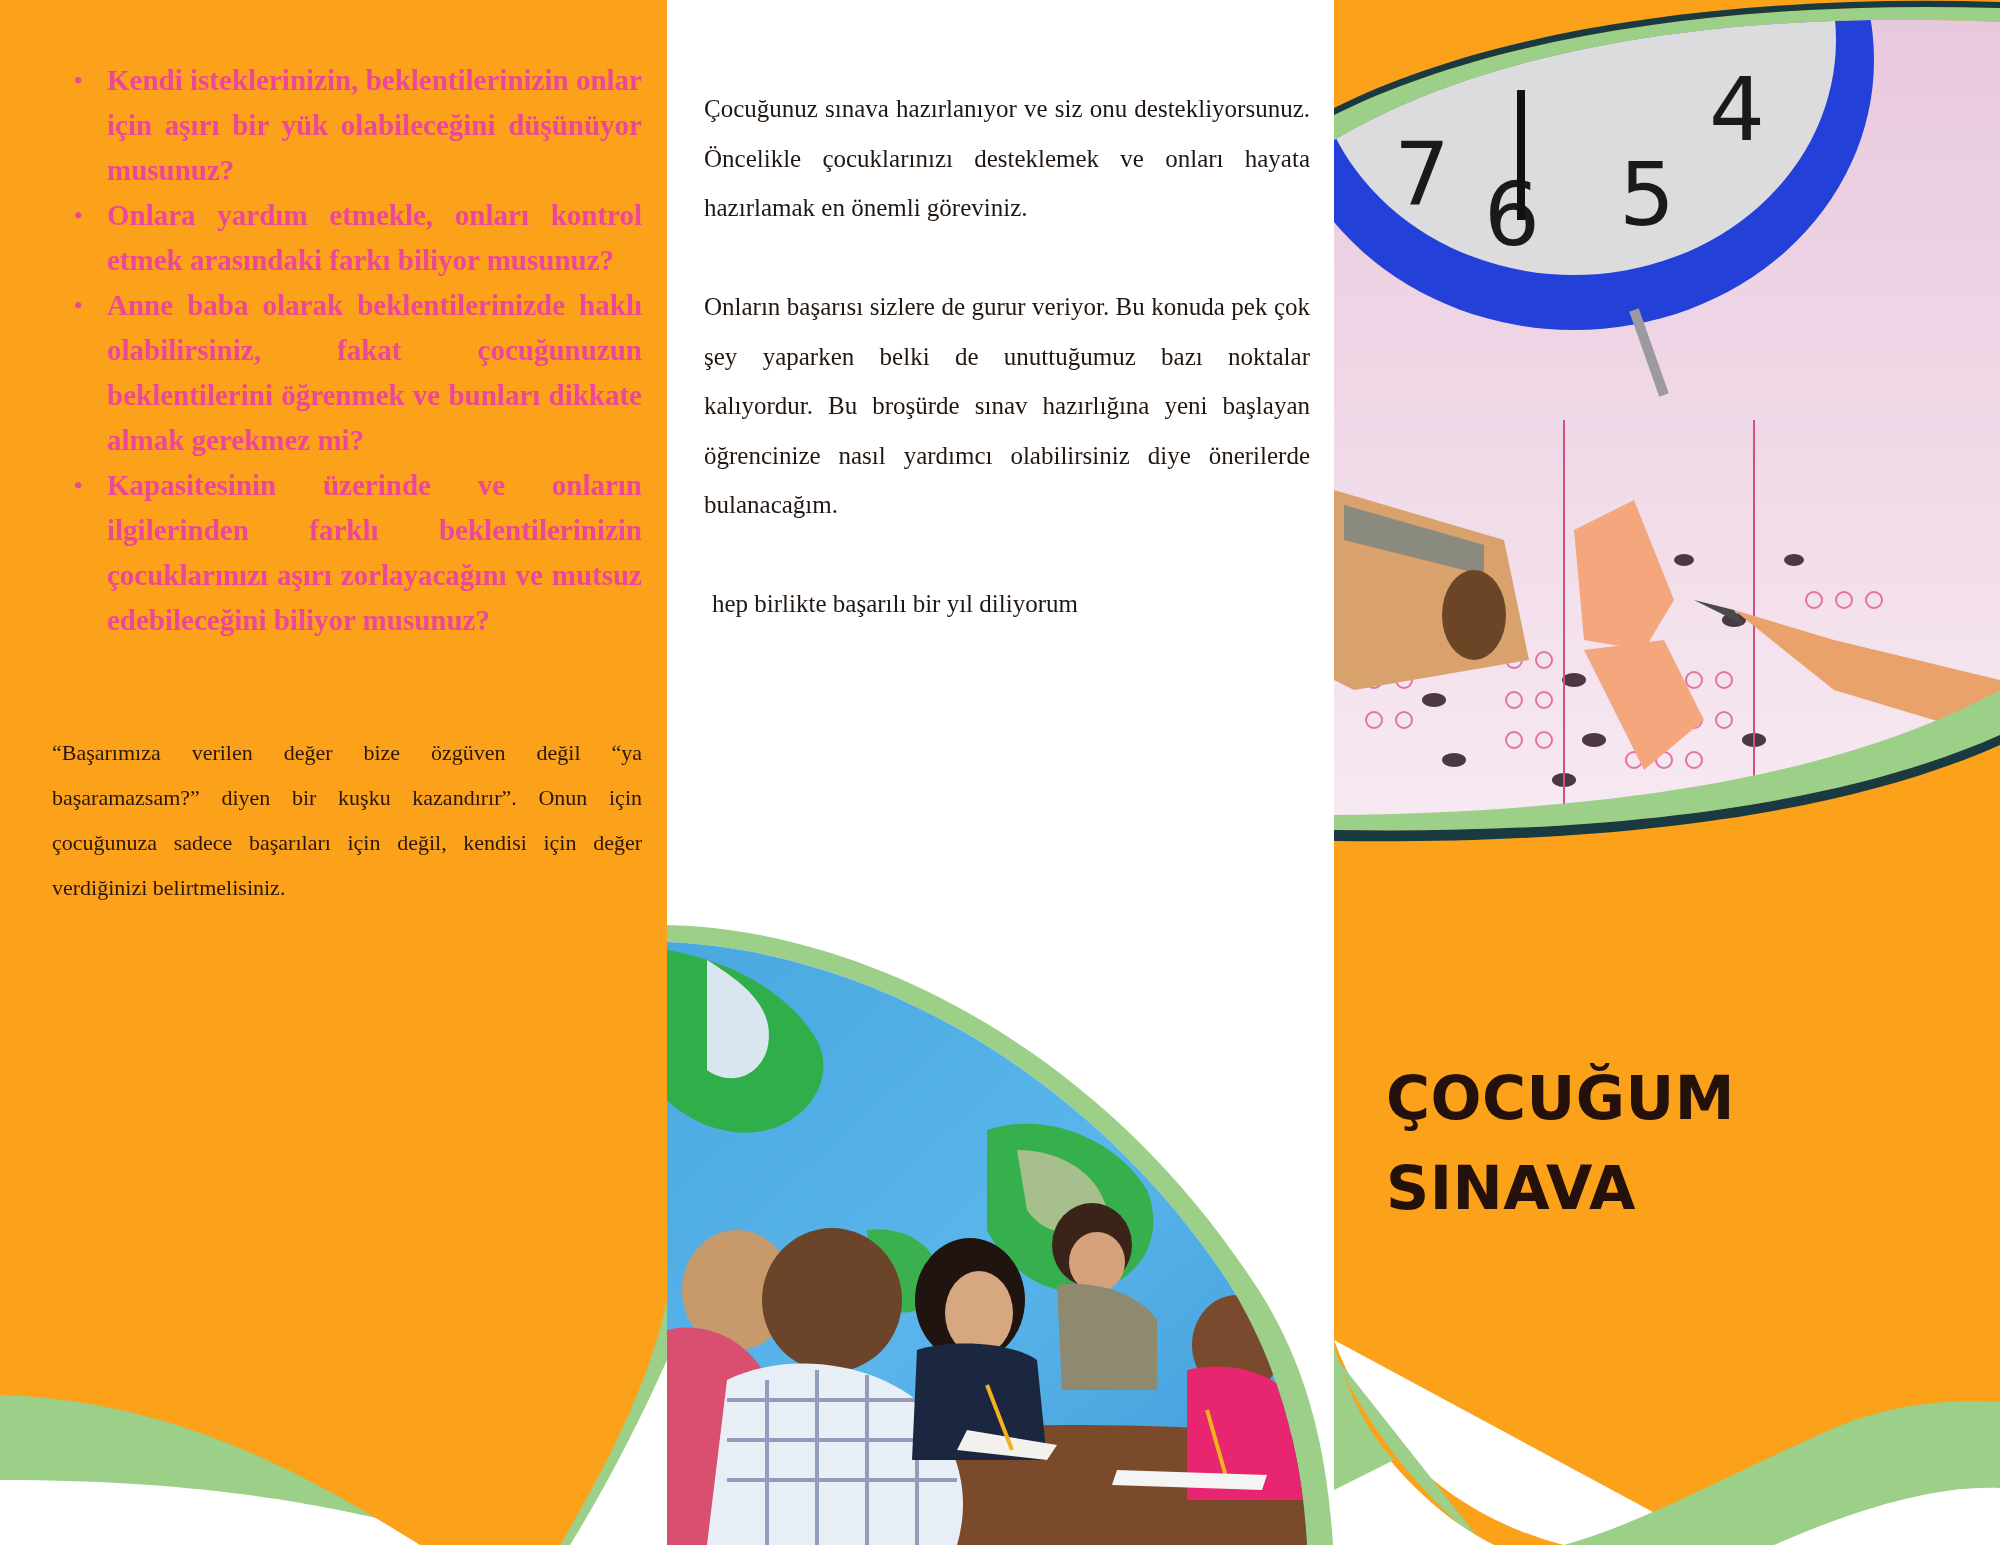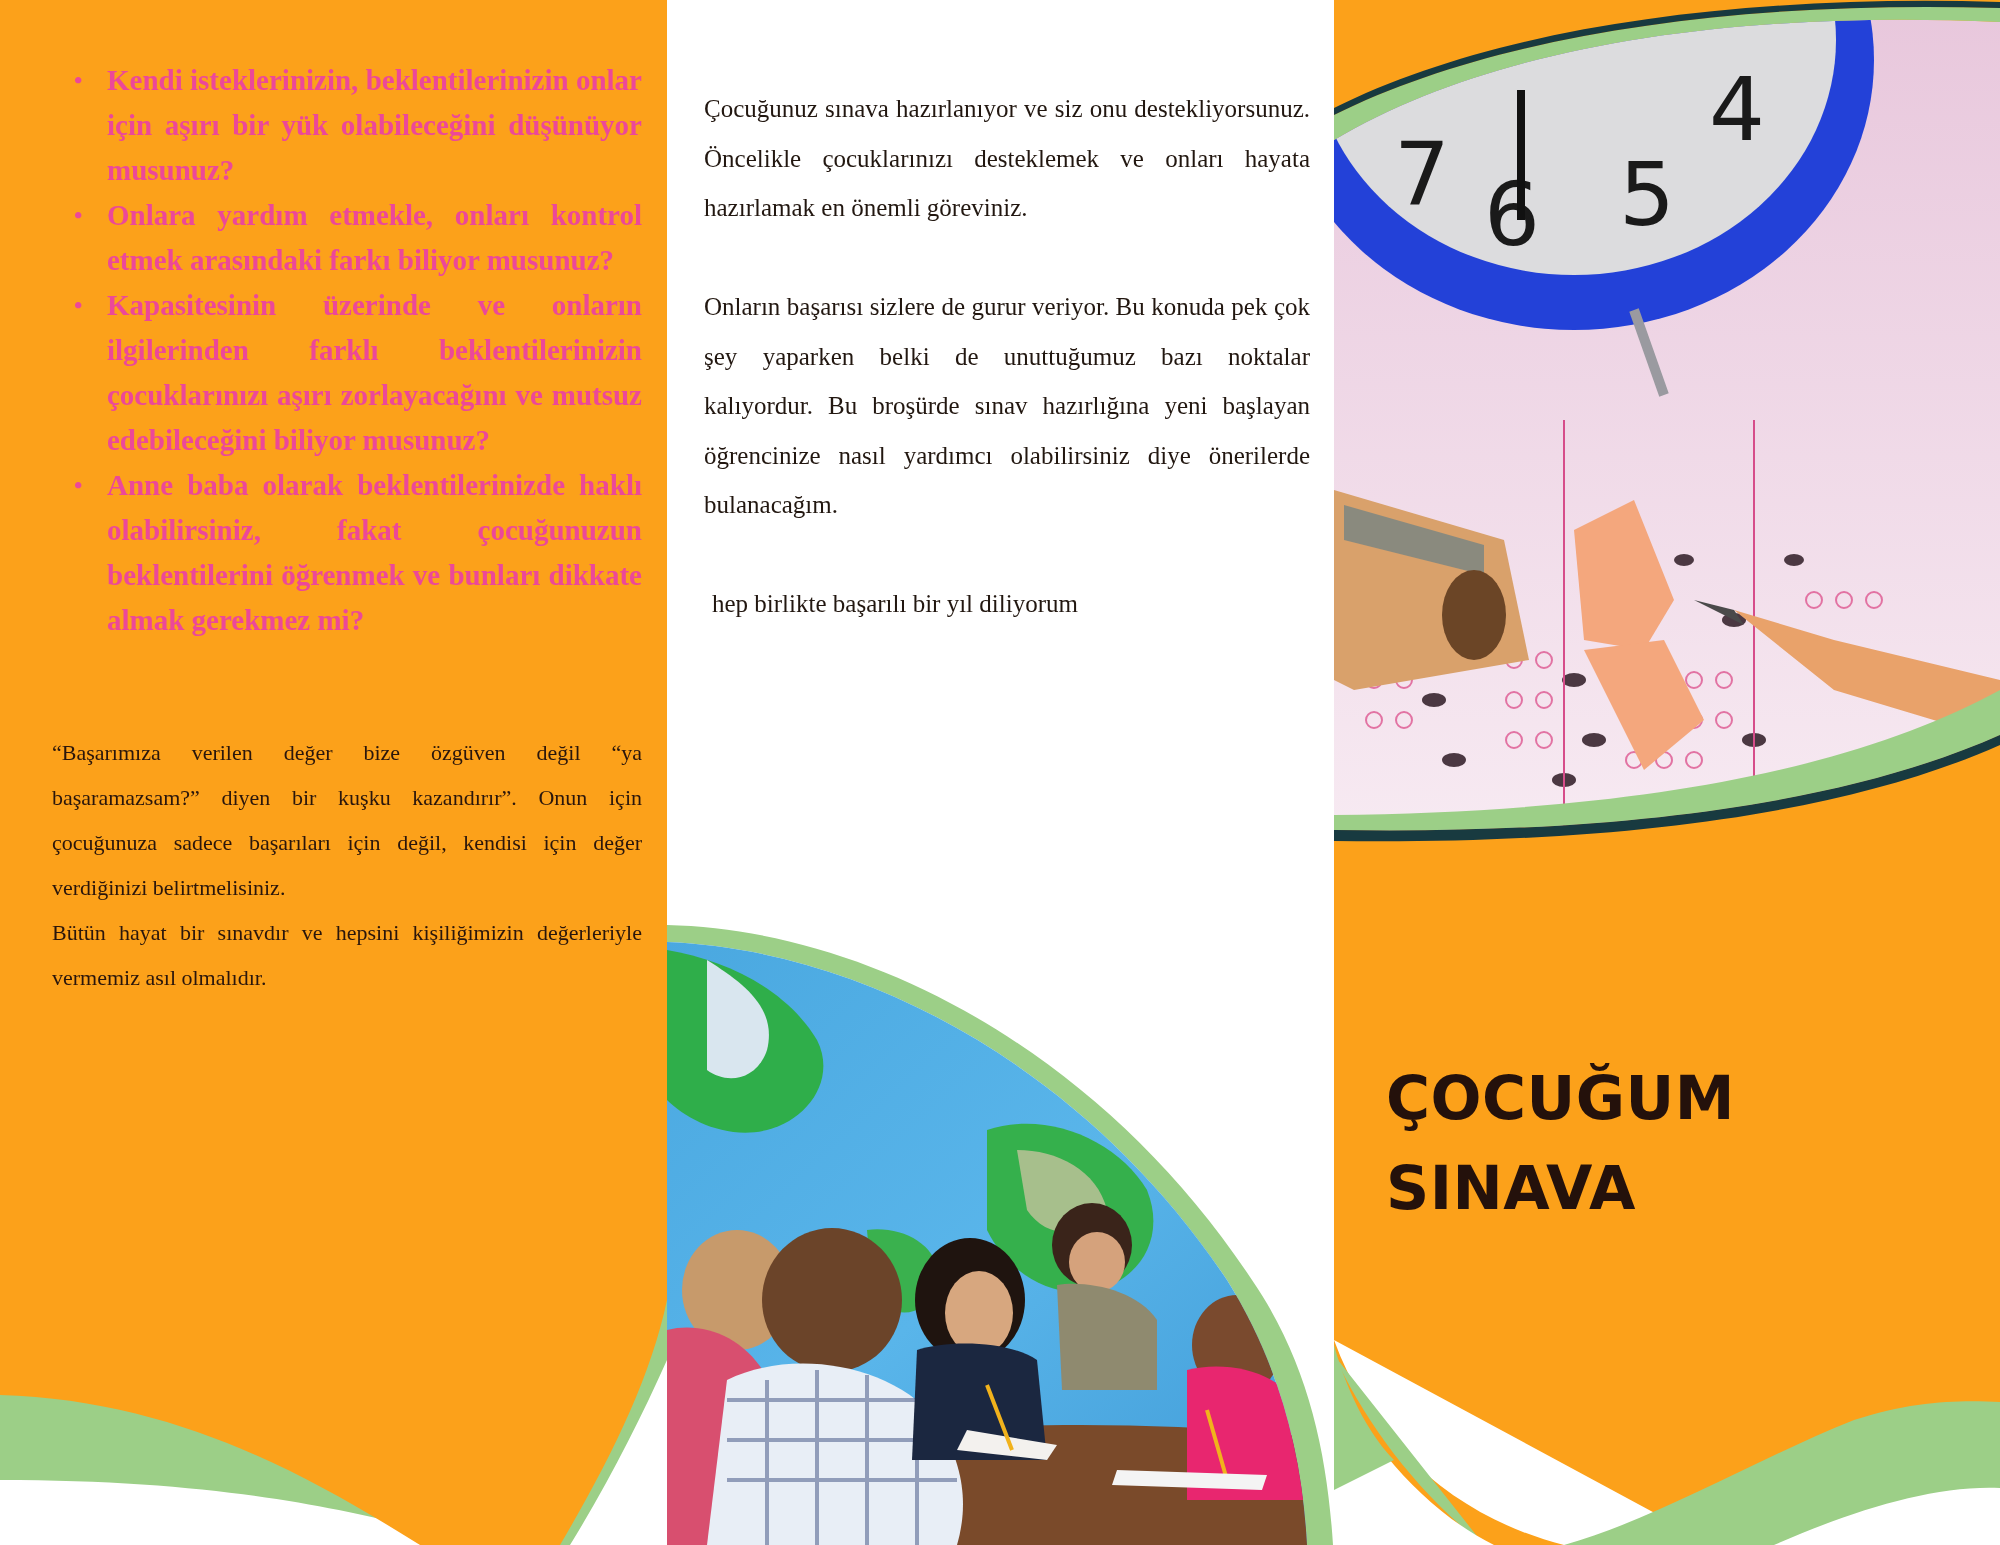--- a/index.html
+++ b/index.html
@@ -48,27 +48,26 @@
       <path d="M0,0 L667,0 L667,1360 C640,1420 610,1480 570,1545 L490,1545 C380,1520 260,1480 0,1480 Z" fill="#9ccf87"></path>
 
       <path d="M0,0 L667,0 L667,1300 C650,1380 610,1460 560,1545 L420,1545 C300,1470 170,1400 0,1395 Z" fill="#fca11a"></path>
 
       <path d="M0,1488 C150,1488 300,1520 420,1545 L0,1545 Z" fill="#ffffff"></path>
     </svg>
 
     <ul class="bullets">
       <li>Kendi isteklerinizin, beklentilerinizin onlar için aşırı bir yük olabileceğini düşünüyor musunuz?</li>
       <li>Onlara yardım etmekle, onları kontrol etmek arasındaki farkı biliyor musunuz?</li>
+      <li>Anne baba olarak beklentilerinizde haklı olabilirsiniz, fakat çocuğunuzun beklentilerini öğrenmek ve bunları dikkate almak gerekmez mi?</li>
       <li>Kapasitesinin üzerinde ve onların ilgilerinden farklı beklentilerinizin çocuklarınızı aşırı zorlayacağını ve mutsuz edebileceğini biliyor musunuz?</li>
-      <li>Anne baba olarak beklentilerinizde haklı olabilirsiniz, fakat çocuğunuzun beklentilerini öğrenmek ve bunları dikkate almak gerekmez mi?</li>
     </ul>
 
     <div class="left-body">
       <p>“Başarımıza verilen değer bize özgüven değil “ya başaramazsam?” diyen bir kuşku kazandırır”. Onun için çocuğunuza sadece başarıları için değil, kendisi için değer verdiğinizi belirtmelisiniz.</p>
-      <p>Bütün hayat bir sınavdır ve hepsini kişiliğimizin değerleriyle vermemiz asıl olmalıdır.</p>
     </div>
   </section>
 
   <section class="panel panel-mid">
     <div class="mid-text">
       <p>Çocuğunuz sınava hazırlanıyor ve siz onu destekliyorsunuz. Öncelikle çocuklarınızı desteklemek ve onları hayata hazırlamak en önemli göreviniz.</p>
       <p>Onların başarısı sizlere de gurur veriyor. Bu konuda pek çok şey yaparken belki de unuttuğumuz bazı noktalar kalıyordur. Bu broşürde sınav hazırlığına yeni başlayan öğrencinize nasıl yardımcı olabilirsiniz diye önerilerde bulanacağım.</p>
       <p class="last">hep birlikte başarılı bir yıl diliyorum</p>
     </div>
 

